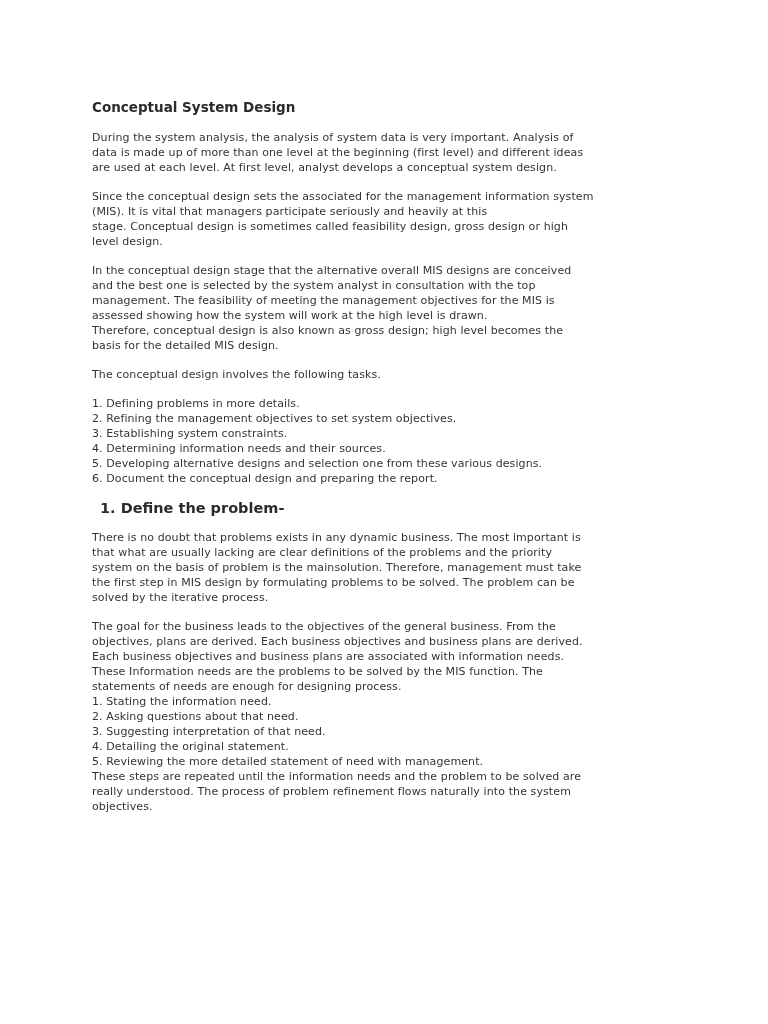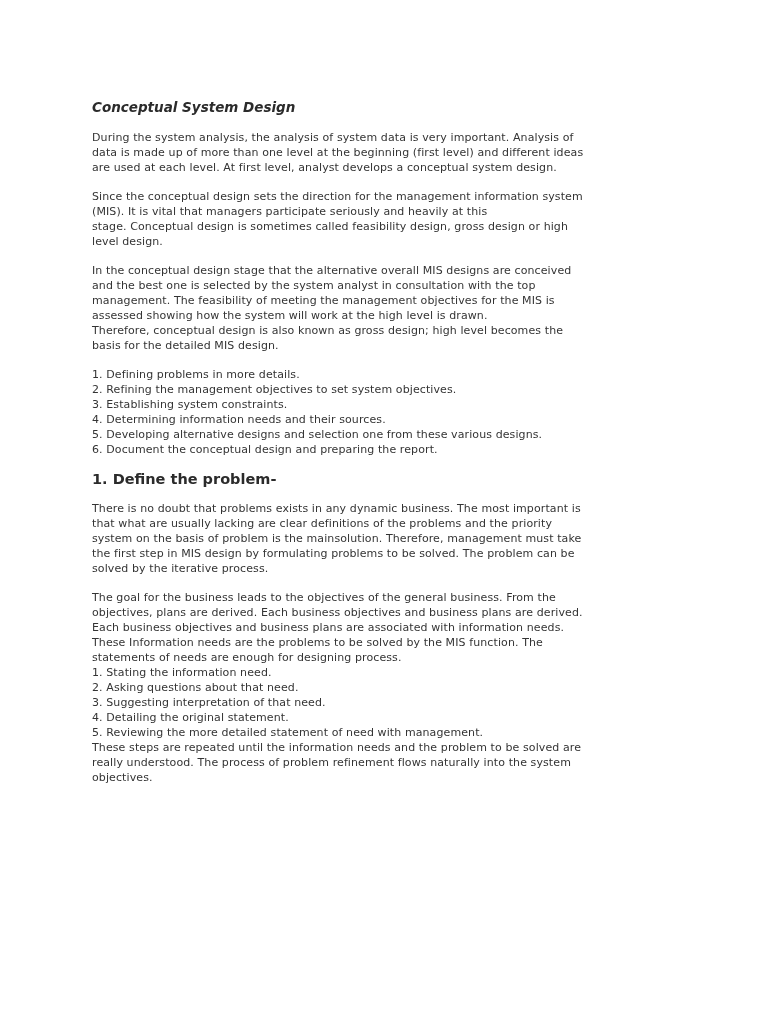--- a/index.html
+++ b/index.html
@@ -30,52 +30,52 @@
   }
   .heading {
     font-weight: bold;
     color: #2b2b2b;
     white-space: pre;
   }
   .doc-title {
     font-size: 13.5px;
     line-height: 16px;
     margin: 0 0 15px 0;
-    font-style: italic;
   }
   .section-heading {
     font-size: 14.5px;
     line-height: 17px;
-    margin: 0 0 13px 0;
+    margin: 0 0 13px 8px;
   }
 </style>
 </head>
 <body>
 
 <div class="page">
   <h1 class="heading doc-title">Conceptual System Design</h1>
 
   <p class="para">During the system analysis, the analysis of system data is very important. Analysis of
 data is made up of more than one level at the beginning (first level) and different ideas
 are used at each level. At first level, analyst develops a conceptual system design.</p>
 
-  <p class="para">Since the conceptual design sets the direction for the management information system
+  <p class="para">Since the conceptual design sets the associated for the management information system
 (MIS). It is vital that managers participate seriously and heavily at this
 stage. Conceptual design is sometimes called feasibility design, gross design or high
 level design.</p>
 
 
   <p class="para">In the conceptual design stage that the alternative overall MIS designs are conceived
 and the best one is selected by the system analyst in consultation with the top
 management. The feasibility of meeting the management objectives for the MIS is
 assessed showing how the system will work at the high level is drawn.
 Therefore, conceptual design is also known as gross design; high level becomes the
 basis for the detailed MIS design.</p>
 
 
+  <p class="para">The conceptual design involves the following tasks.</p>
 
   <p class="para">1. Defining problems in more details.
 2. Refining the management objectives to set system objectives.
 3. Establishing system constraints.
 4. Determining information needs and their sources.
 5. Developing alternative designs and selection one from these various designs.
 6. Document the conceptual design and preparing the report.</p>
 
   <h2 class="heading section-heading">1. Define the problem-</h2>
 

